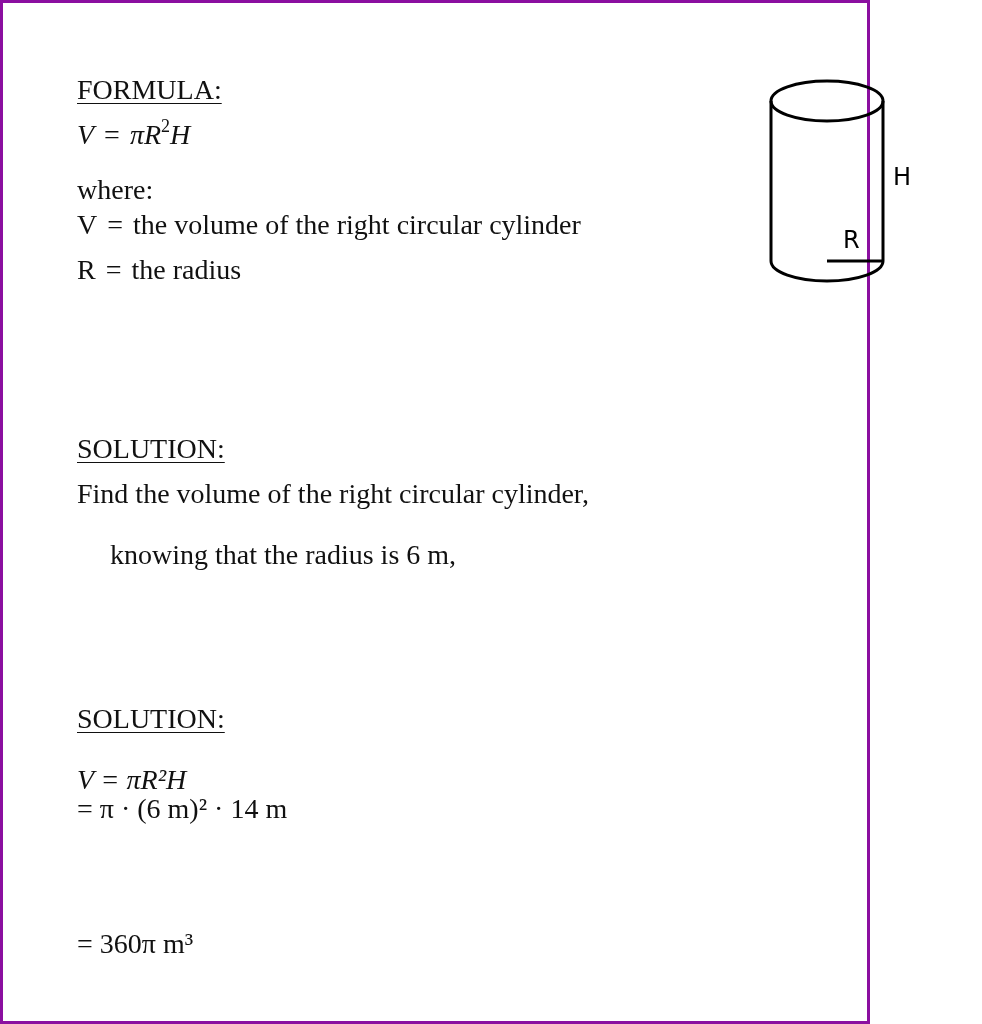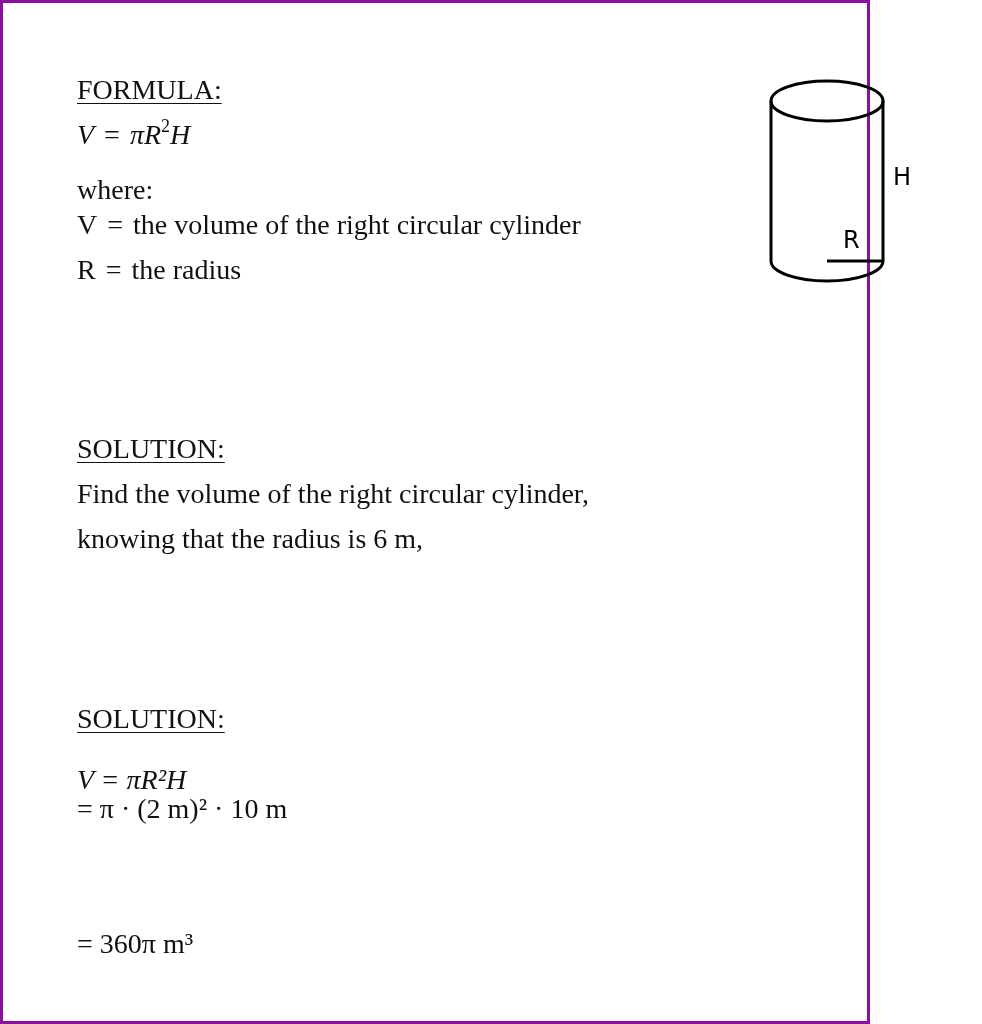--- a/index.html
+++ b/index.html
@@ -54,22 +54,22 @@
       <line x1="120" y1="28" x2="120" y2="188" stroke="#000" stroke-width="3"></line>
       <path d="M8 188 A56 20 0 0 0 120 188" fill="none" stroke="#000" stroke-width="3"></path>
       <line x1="64" y1="188" x2="120" y2="188" stroke="#000" stroke-width="3"></line>
     </svg>
     <span class="label" style="left:130px; top:90px;">H</span>
     <span class="label" style="left:80px; top:153px;">R</span>
   </div>
 
   <div class="line heading" style="top:432px;">SOLUTION:</div>
   <div class="line" style="top:477px;">Find the volume of the right circular cylinder,</div>
-  <div class="line" style="top:522px;">knowing that the radius is 6 m,</div>
+  <div class="line" style="top:538px;margin-left:33px;">knowing that the radius is 6 m,</div>
 
   <div class="line heading" style="top:702px;">SOLUTION:</div>
   <div class="line m" style="top:747px;margin-top:16px;">
     <span>V</span> <span>= πR²H</span>
   </div>
-  <div class="line" style="top:792px;">= π · (2 m)² · 10 m</div>
+  <div class="line" style="top:792px;">= π · (6 m)² · 14 m</div>
   <div class="line" style="top:927px;">= 360π m³</div>
 
 </div>
 
 </body></html>

